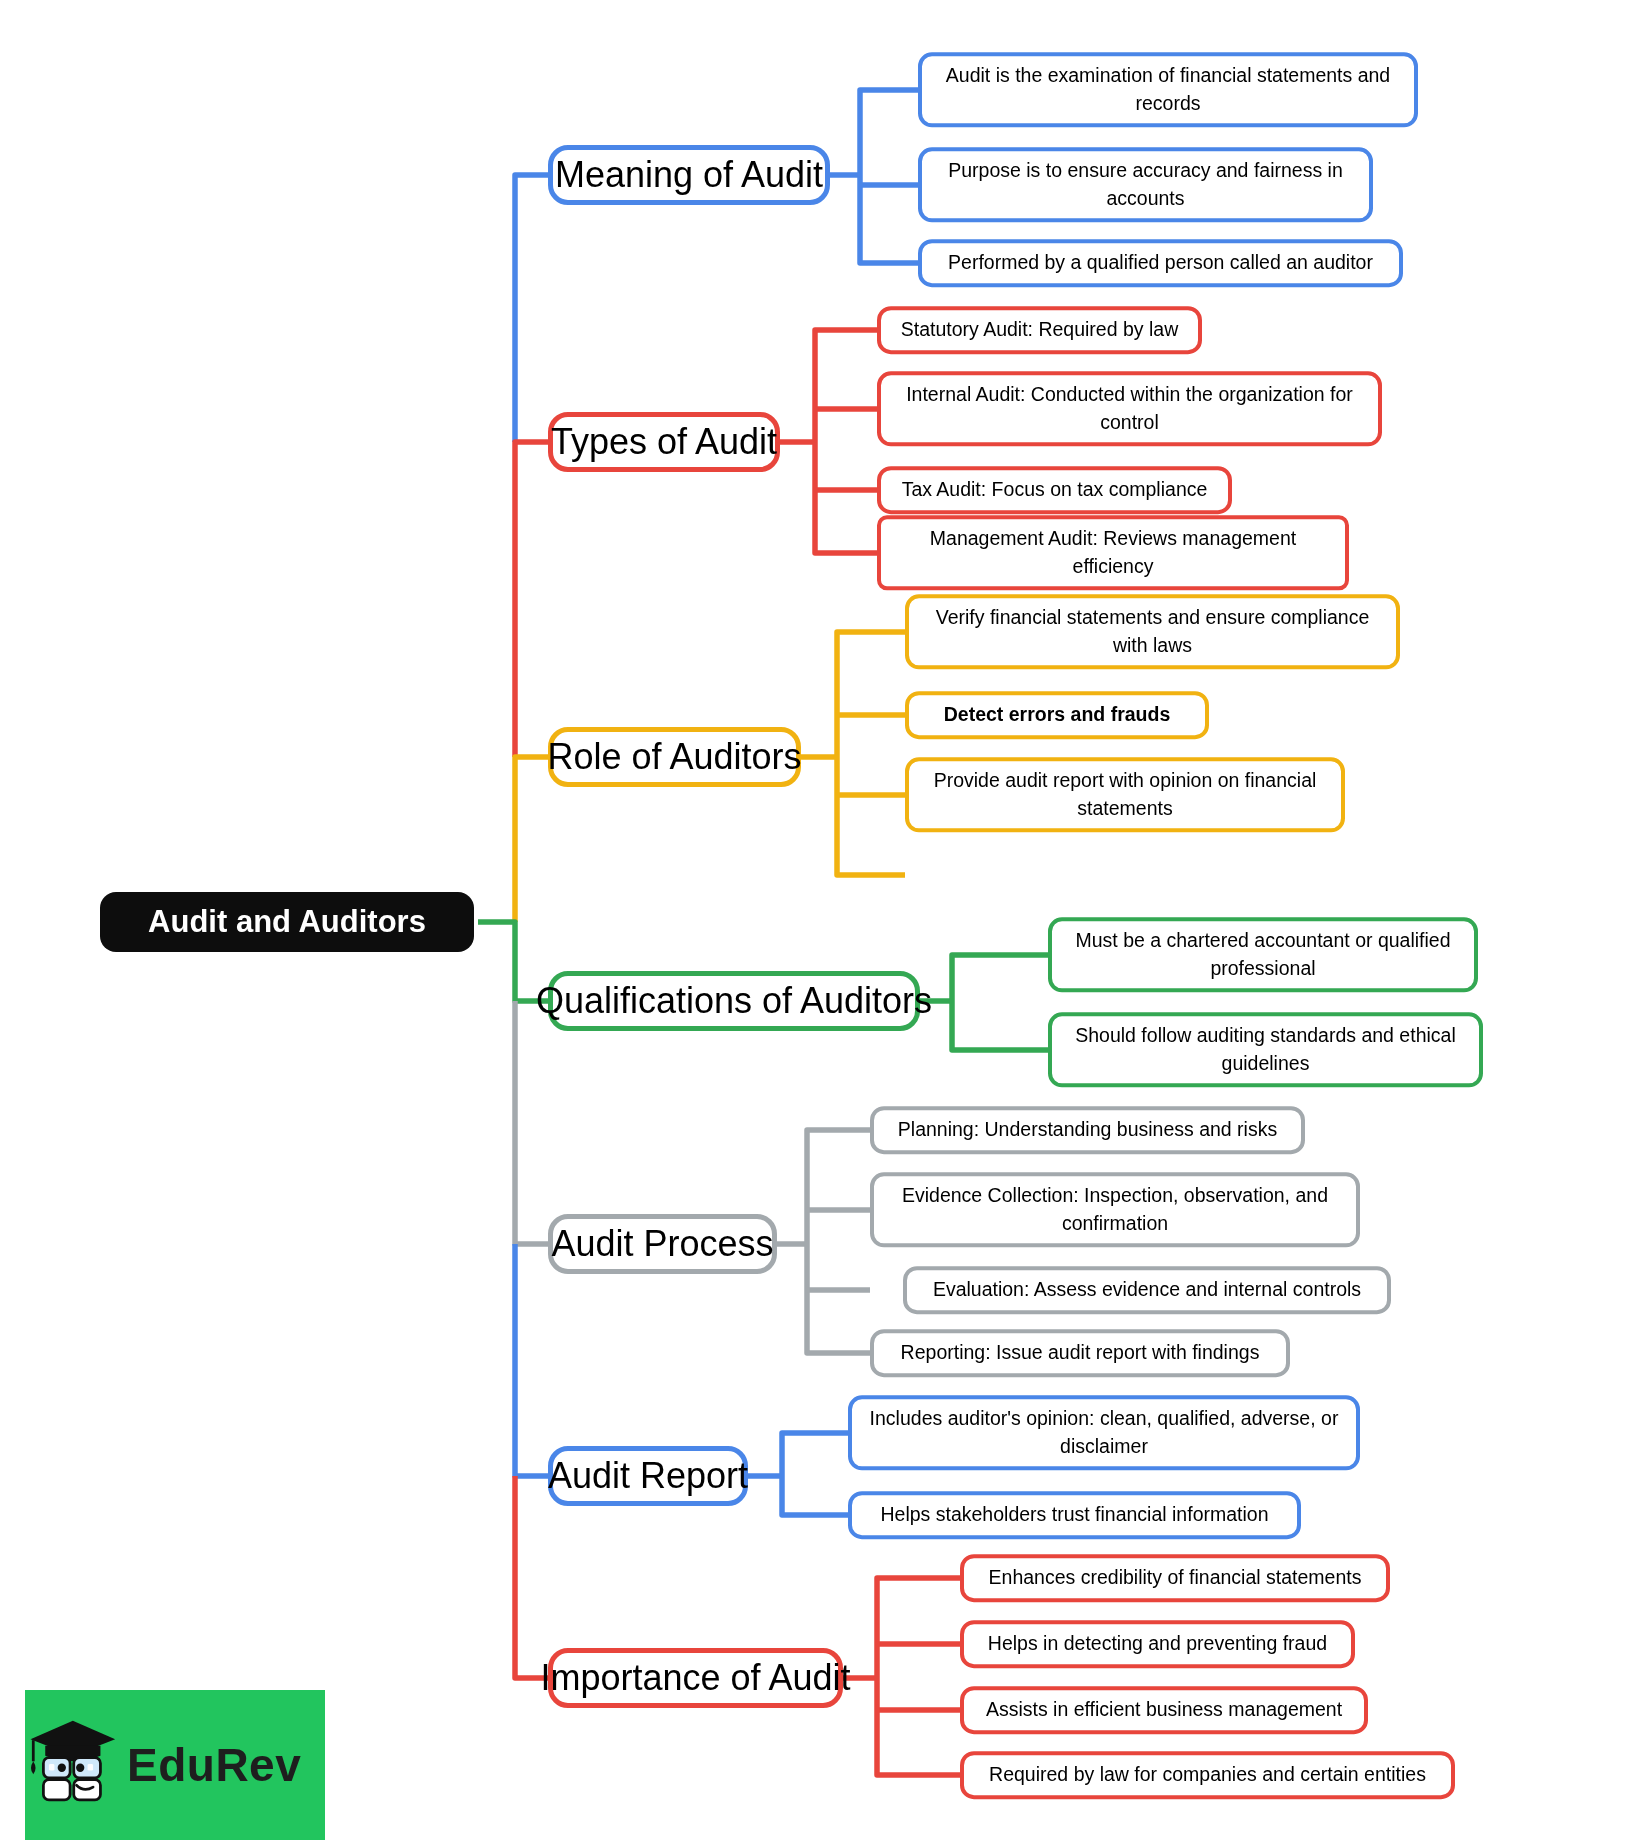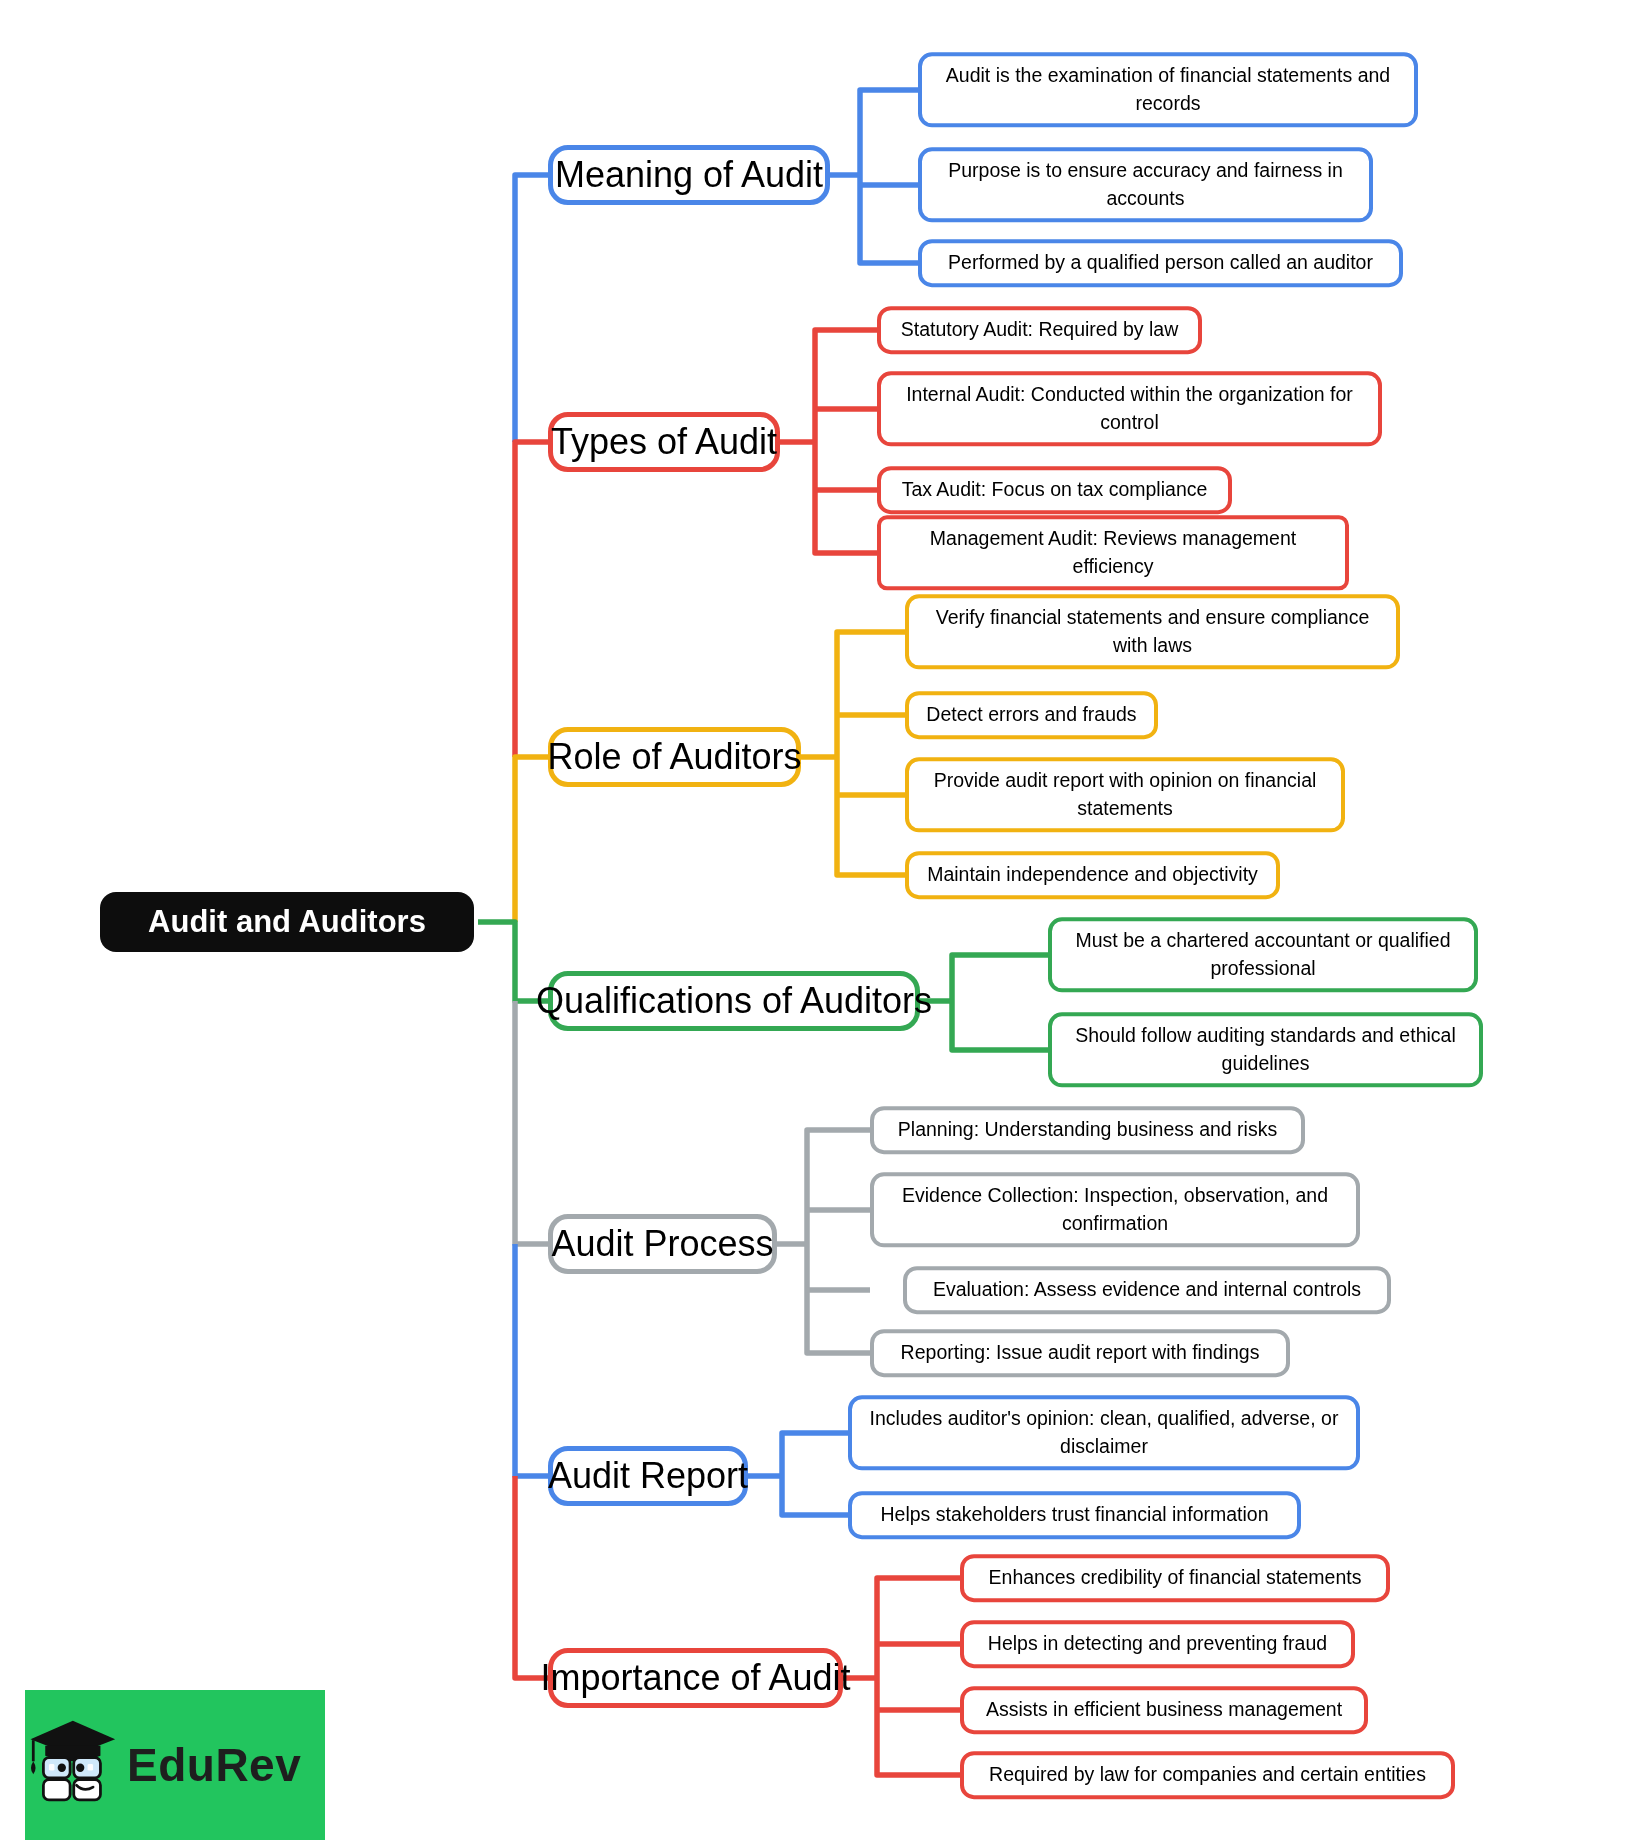--- a/index.html
+++ b/index.html
@@ -89,23 +89,22 @@
   <div class="child" style="left: 918px; top: 90px; width: 500px; border-color: rgb(74, 134, 232);">Audit is the examination of financial statements and records</div>
   <div class="child" style="left: 918px; top: 185px; width: 455px; border-color: rgb(74, 134, 232);">Purpose is to ensure accuracy and fairness in accounts</div>
   <div class="child" style="left: 918px; top: 263px; width: 485px; border-color: rgb(74, 134, 232);">Performed by a qualified person called an auditor</div>
 
   <div class="child" style="left: 877px; top: 330px; width: 325px; border-color: rgb(232, 69, 60);">Statutory Audit: Required by law</div>
   <div class="child" style="left: 877px; top: 409px; width: 505px; border-color: rgb(232, 69, 60);">Internal Audit: Conducted within the organization for control</div>
   <div class="child" style="left: 877px; top: 490px; width: 355px; border-color: rgb(232, 69, 60);">Tax Audit: Focus on tax compliance</div>
   <div class="child" style="left: 877px; top: 553px; width: 472px; border-color: rgb(232, 69, 60); border-radius: 10px;">Management Audit: Reviews management efficiency</div>
 
   <div class="child" style="left: 905px; top: 632px; width: 495px; border-color: rgb(241, 178, 17);">Verify financial statements and ensure compliance with laws</div>
-  <div class="child" style="left: 905px; top: 715px; width: 253px; border-color: rgb(241, 178, 17);">Detect errors and frauds</div>
+  <div class="child" style="left: 905px; top: 715px; width: 304px; border-color: rgb(241, 178, 17); font-weight: bold;">Detect errors and frauds</div>
   <div class="child" style="left: 905px; top: 795px; width: 440px; border-color: rgb(241, 178, 17);">Provide audit report with opinion on financial statements</div>
-  <div class="child" style="left: 905px; top: 875px; width: 375px; border-color: rgb(241, 178, 17);">Maintain independence and objectivity</div>
 
   <div class="child" style="left: 1048px; top: 955px; width: 430px; border-color: rgb(52, 168, 83);">Must be a chartered accountant or qualified professional</div>
   <div class="child" style="left: 1048px; top: 1050px; width: 435px; border-color: rgb(52, 168, 83);">Should follow auditing standards and ethical guidelines</div>
 
   <div class="child" style="left: 870px; top: 1130px; width: 435px; border-color: rgb(163, 169, 173);">Planning: Understanding business and risks</div>
   <div class="child" style="left: 870px; top: 1210px; width: 490px; border-color: rgb(163, 169, 173);">Evidence Collection: Inspection, observation, and confirmation</div>
   <div class="child" style="left: 870px; top: 1290px; width: 488px; border-color: rgb(163, 169, 173); margin-left: 33px;">Evaluation: Assess evidence and internal controls</div>
   <div class="child" style="left: 870px; top: 1353px; width: 420px; border-color: rgb(163, 169, 173);">Reporting: Issue audit report with findings</div>
 
   <div class="child" style="left: 848px; top: 1433px; width: 512px; border-color: rgb(74, 134, 232);">Includes auditor's opinion: clean, qualified, adverse, or disclaimer</div>

